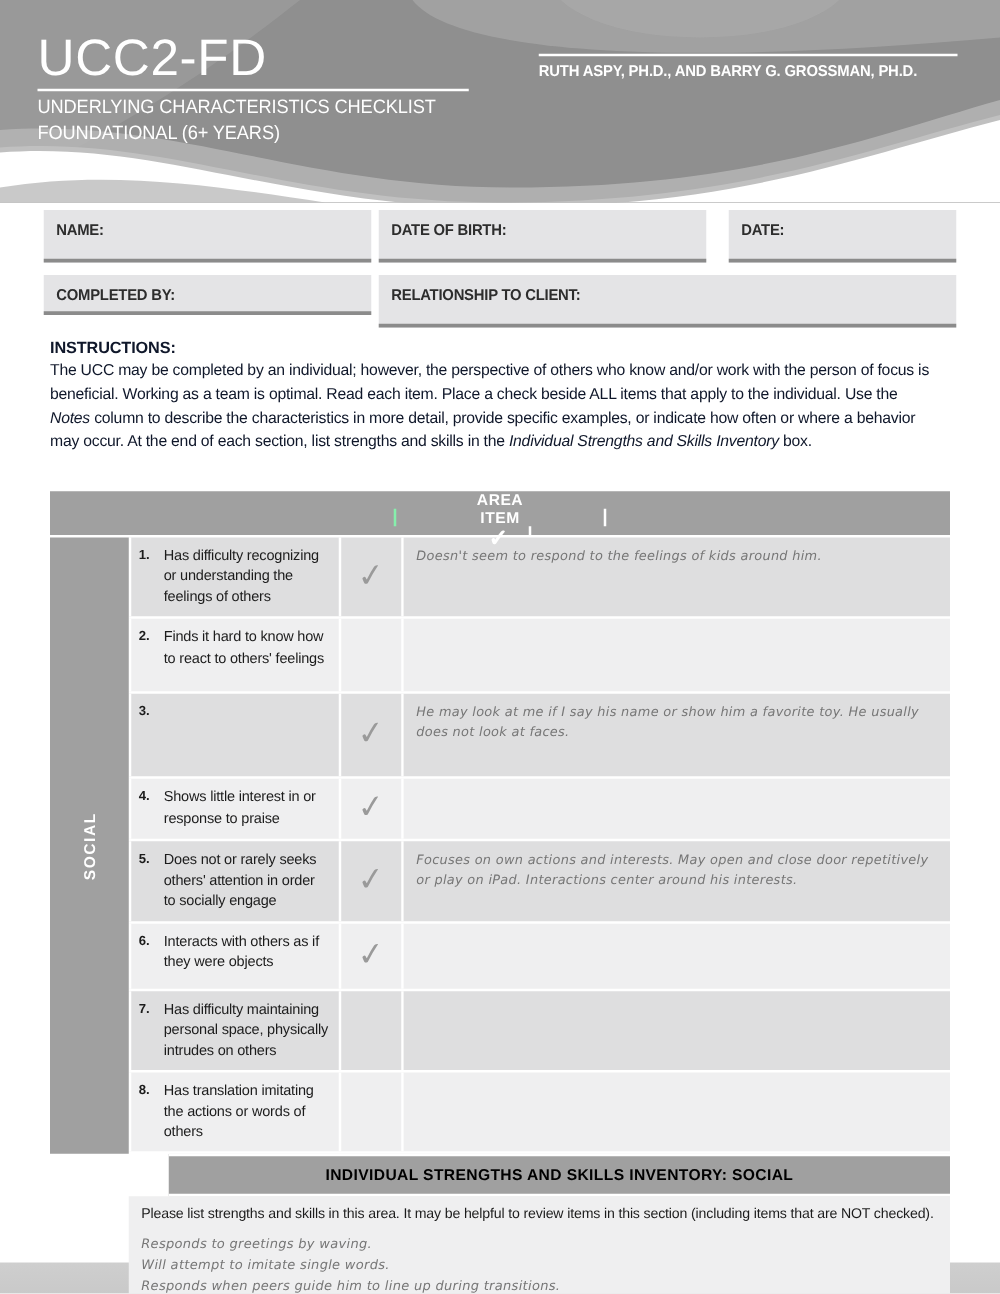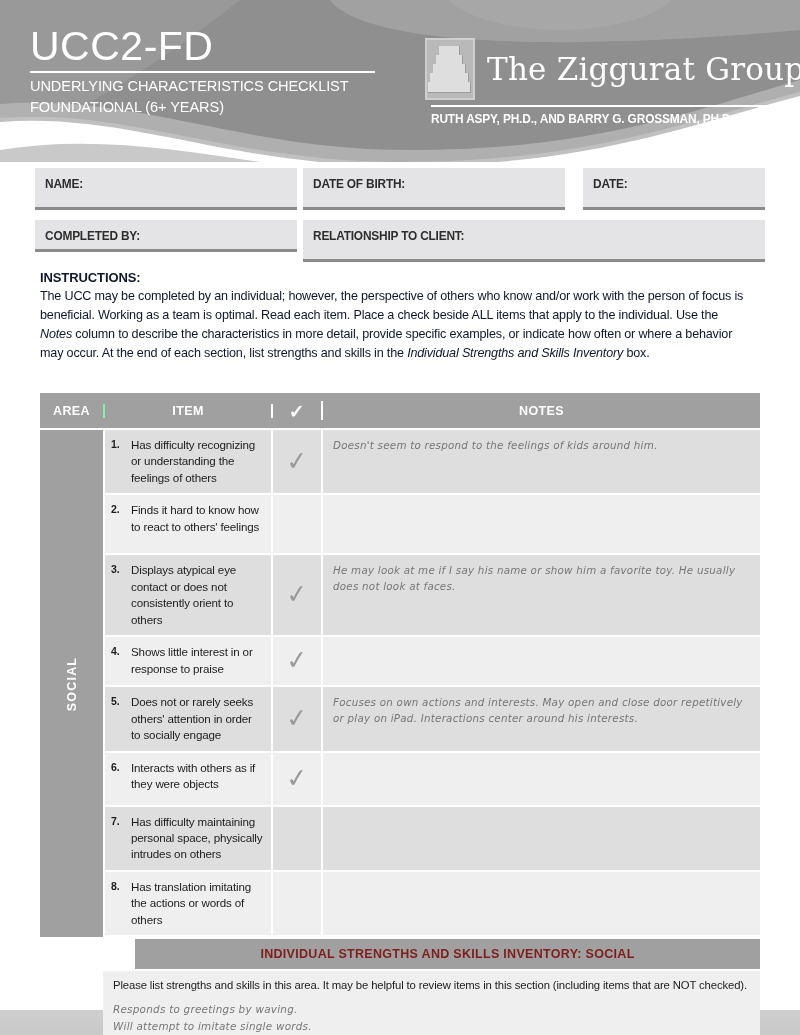--- a/index.html
+++ b/index.html
@@ -188,20 +188,21 @@
     left:40px;
     top:393px;
     width:720px;
   }
   .thead{
     display:flex;
     height:35px;
     background:#a0a0a0;
     color:#ffffff;
     align-items:center;
+    flex-direction:column;
   }
   .th{
     font-size:12.5px;
     font-weight:700;
     letter-spacing:.4px;
     text-align:center;
     font-family:"Liberation Sans Narrow","Liberation Sans",sans-serif;
     box-sizing:border-box;
   }
   .c-area  { width:63px;  }
@@ -297,21 +298,21 @@
     font-style: italic;
   }
 
   .row-sep{ height:2px; background:#ffffff; }
 
   
   .inv-band{
     margin-left:95px;
     height:30px;
     background:#a0a0a0;
-    color:#7f1d1d;
+    color:#000000;
     display:flex;
     align-items:center;
     justify-content:center;
     font-size:12.5px;
     font-weight:700;
     letter-spacing:.3px;
     border-top:2px solid #ffffff;
     border-bottom:2px solid #ffffff;
     font-family:"Liberation Sans Narrow","Liberation Sans",sans-serif;
   }
@@ -372,30 +373,20 @@
     </svg>
 
     <div class="title-block">
       <div class="doc-title">UCC2-FD</div>
       <div class="title-rule"></div>
       <div class="doc-subtitle">UNDERLYING CHARACTERISTICS CHECKLIST</div>
       <div class="doc-subtitle">FOUNDATIONAL (6+ YEARS)</div>
     </div>
 
     <div class="brand-block">
-      <div class="brand-row">
-        <div class="zig-logo">
-          <div class="step" style="left:12px; top:6px;  width:20px; height:9px;"></div>
-          <div class="step" style="left:9px;  top:15px; width:26px; height:9px;"></div>
-          <div class="step" style="left:6px;  top:24px; width:32px; height:9px;"></div>
-          <div class="step" style="left:3px;  top:33px; width:38px; height:9px;"></div>
-          <div class="step" style="left:1px;  top:42px; width:42px; height:10px;"></div>
-        </div>
-        <div class="brand-name">The Ziggurat Group</div>
-      </div>
       <div class="brand-rule"></div>
       <div class="brand-authors">RUTH ASPY, PH.D., AND BARRY G. GROSSMAN, PH.D.</div>
     </div>
   </div>
 
   <div class="fields">
     <div class="field" style="left:35px; top:168px; width:262px; height:42px;">
       <span class="lbl">NAME:</span>
     </div>
     <div class="field" style="left:303px; top:168px; width:262px; height:42px;">
@@ -451,21 +442,20 @@
               <div class="item-num">2.</div>
               <div class="item-txt">Finds it hard to know how to react to others' feelings</div>
             </div>
             <div class="cell cell-chk"></div>
             <div class="cell cell-notes"></div>
           </div>
           <div class="row-sep"></div>
           <div class="row odd" style="min-height: 66px;">
             <div class="cell cell-item">
               <div class="item-num">3.</div>
-              <div class="item-txt">Displays atypical eye contact or does not consistently orient to others</div>
             </div>
             <div class="cell cell-chk">
               <span class="mark">✓</span>
             </div>
             <div class="cell cell-notes">He may look at me if I say his name or show him a favorite toy. He usually does not look at faces.</div>
           </div>
           <div class="row-sep"></div>
           <div class="row even" style="min-height: 48px;">
             <div class="cell cell-item">
               <div class="item-num">4.</div>

